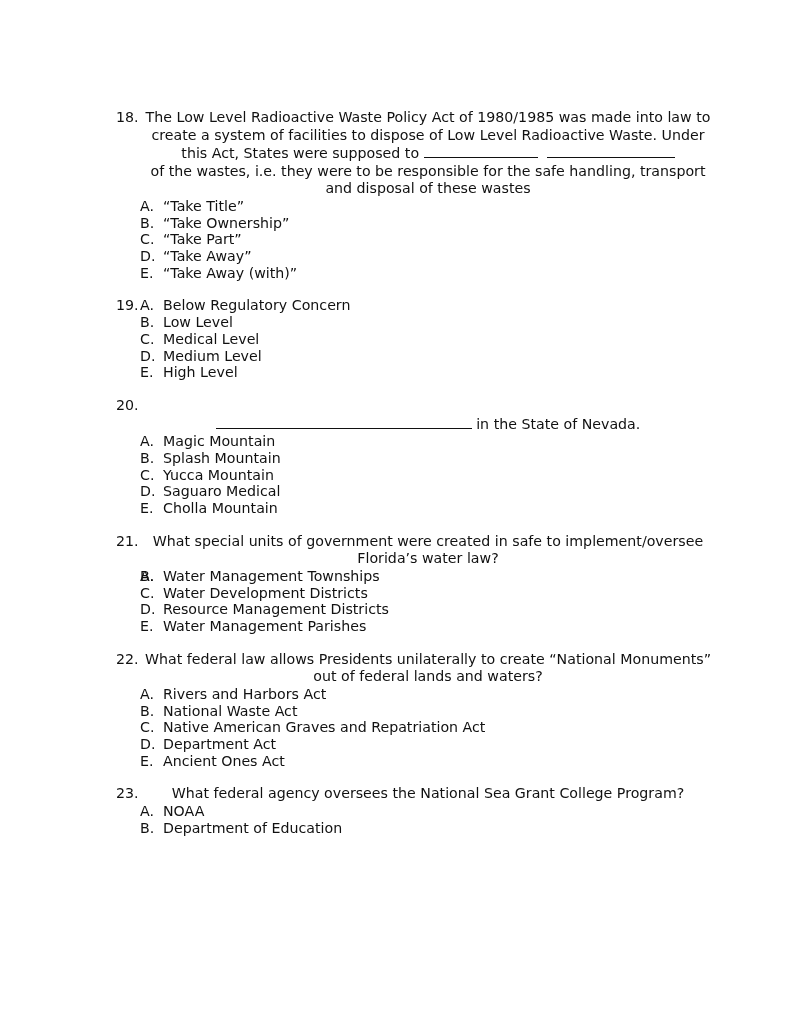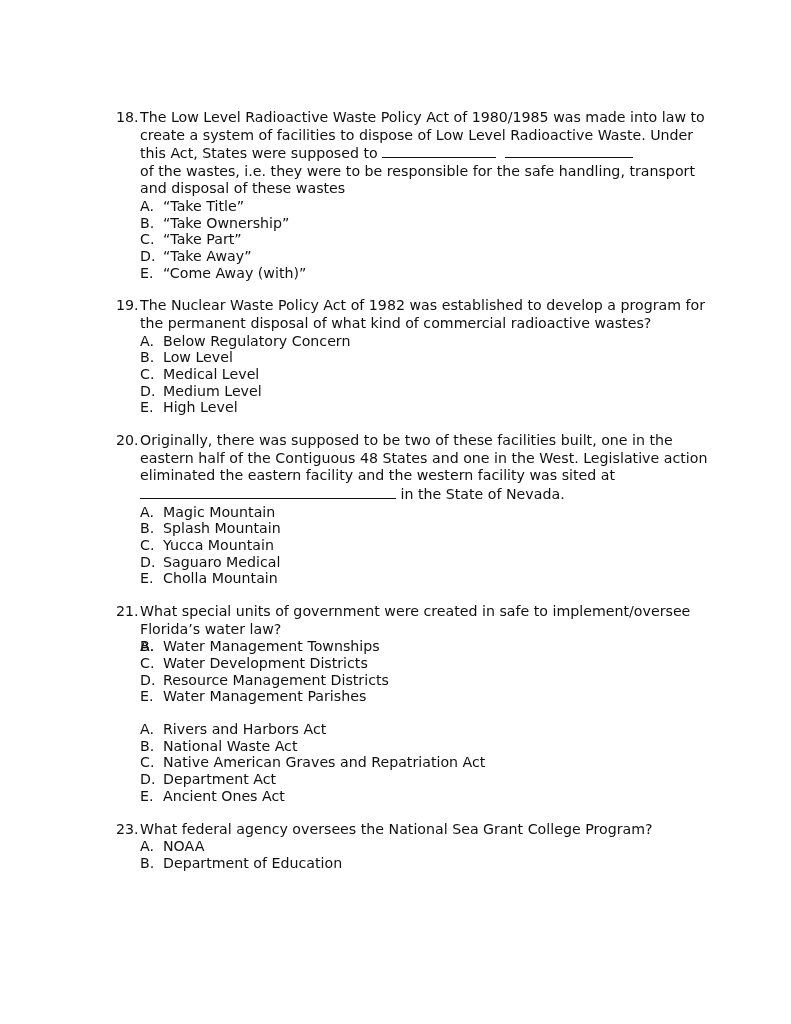--- a/index.html
+++ b/index.html
@@ -22,20 +22,21 @@
       top: 109px;
       width: 600px;
     }
     .question {
       margin-bottom: 16px;
     }
     .q-stem {
       position: relative;
       padding-left: 24px;
       line-height: 17.6px;
+      text-align: center;
     }
     .q-num {
       position: absolute;
       left: 0;
       top: 0;
     }
     .blank {
       display: inline-block;
       border-bottom: 1px solid #111;
       height: 13px;
@@ -65,42 +66,41 @@
   <div class="question">
     <div class="q-stem">
       <span class="q-num">18.</span>
       <span>The Low Level Radioactive Waste Policy Act of 1980/1985 was made into law to create a system of facilities to dispose of Low Level Radioactive Waste. Under this Act, States were supposed to </span><span class="blank" style="width:114px;"></span>&nbsp;&nbsp;<span class="blank" style="width:128px;"></span><br><span> of the wastes, i.e. they were to be responsible for the safe handling, transport and disposal of these wastes</span>
     </div>
     <ul class="options">
       <li class="option"><span class="opt-letter">A.</span><span>“Take Title”</span></li>
       <li class="option"><span class="opt-letter">B.</span><span>“Take Ownership”</span></li>
       <li class="option"><span class="opt-letter">C.</span><span>“Take Part”</span></li>
       <li class="option"><span class="opt-letter">D.</span><span>“Take Away”</span></li>
-      <li class="option"><span class="opt-letter">E.</span><span>“Come Away (with)”</span></li>
+      <li class="option"><span class="opt-letter">E.</span><span>“Take Away (with)”</span></li>
     </ul>
   </div>
 
   <div class="question">
     <div class="q-stem">
       <span class="q-num">19.</span>
-      <span>The Nuclear Waste Policy Act of 1982 was established to develop a program for the permanent disposal of what kind of commercial radioactive wastes?</span>
     </div>
     <ul class="options">
       <li class="option"><span class="opt-letter">A.</span><span>Below Regulatory Concern</span></li>
       <li class="option"><span class="opt-letter">B.</span><span>Low Level</span></li>
       <li class="option"><span class="opt-letter">C.</span><span>Medical Level</span></li>
       <li class="option"><span class="opt-letter">D.</span><span>Medium Level</span></li>
       <li class="option"><span class="opt-letter">E.</span><span>High Level</span></li>
     </ul>
   </div>
 
   <div class="question">
     <div class="q-stem">
       <span class="q-num">20.</span>
-      <span>Originally, there was supposed to be two of these facilities built, one in the eastern half of the Contiguous 48 States and one in the West. Legislative action eliminated the eastern facility and the western facility was sited at</span><br><span class="blank" style="width:256px;"></span><span> in the State of Nevada.</span>
+      <br><span class="blank" style="width:256px;"></span><span> in the State of Nevada.</span>
     </div>
     <ul class="options">
       <li class="option"><span class="opt-letter">A.</span><span>Magic Mountain</span></li>
       <li class="option"><span class="opt-letter">B.</span><span>Splash Mountain</span></li>
       <li class="option"><span class="opt-letter">C.</span><span>Yucca Mountain</span></li>
       <li class="option"><span class="opt-letter">D.</span><span>Saguaro Medical</span></li>
       <li class="option"><span class="opt-letter">E.</span><span>Cholla Mountain</span></li>
     </ul>
   </div>
 
@@ -112,20 +112,24 @@
     <ul class="options">
       <li class="option"><span class="opt-letter">A.</span></li>
       <li class="option"><span class="opt-letter">B.</span><span>Water Management Townships</span></li>
       <li class="option"><span class="opt-letter">C.</span><span>Water Development Districts</span></li>
       <li class="option"><span class="opt-letter">D.</span><span>Resource Management Districts</span></li>
       <li class="option"><span class="opt-letter">E.</span><span>Water Management Parishes</span></li>
     </ul>
   </div>
 
   <div class="question">
+    <div class="q-stem">
+      <span class="q-num">22.</span>
+      <span>What federal law allows Presidents unilaterally to create “National Monuments” out of federal lands and waters?</span>
+    </div>
     <ul class="options">
       <li class="option"><span class="opt-letter">A.</span><span>Rivers and Harbors Act</span></li>
       <li class="option"><span class="opt-letter">B.</span><span>National Waste Act</span></li>
       <li class="option"><span class="opt-letter">C.</span><span>Native American Graves and Repatriation Act</span></li>
       <li class="option"><span class="opt-letter">D.</span><span>Department Act</span></li>
       <li class="option"><span class="opt-letter">E.</span><span>Ancient Ones Act</span></li>
     </ul>
   </div>
 
   <div class="question">

